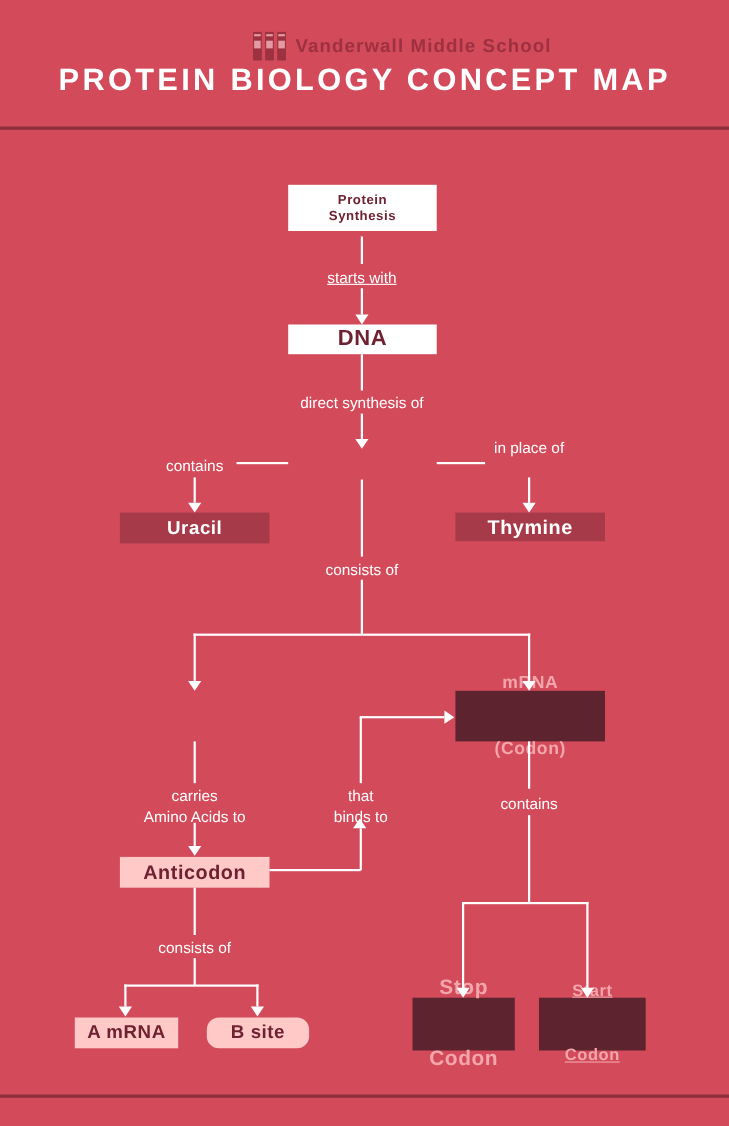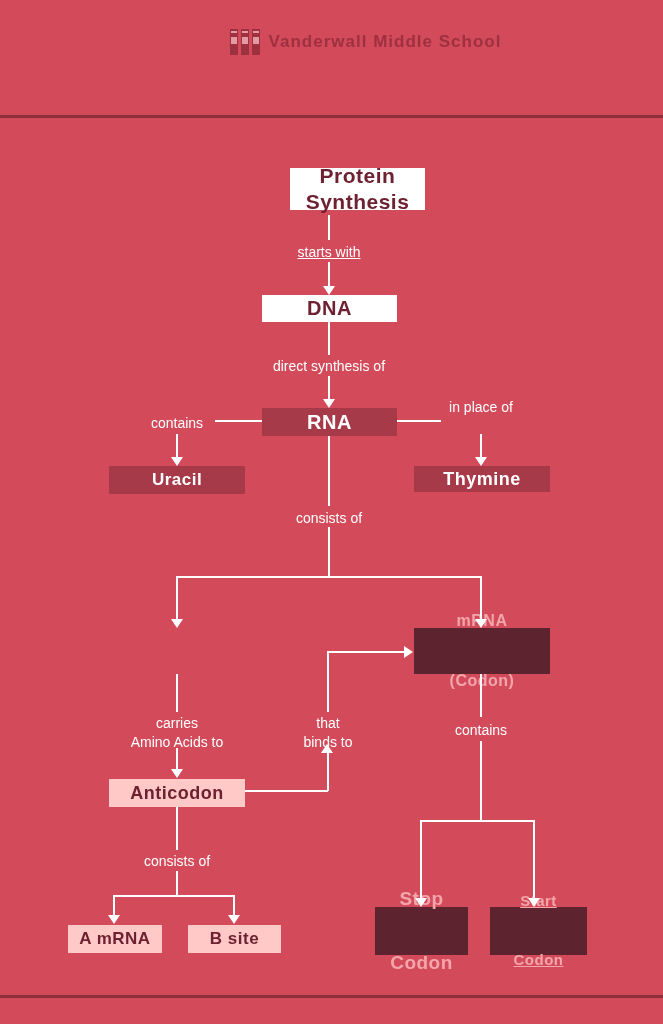--- a/index.html
+++ b/index.html
@@ -63,35 +63,33 @@
 <div class="canvas">
 
   <div class="logo-row">
     <span class="books-icon">
       <span class="book"></span>
       <span class="book"></span>
       <span class="book"></span>
     </span>
     <span class="school-name">Vanderwall Middle School</span>
   </div>
+  <div class="page-title">PROTEIN BIOLOGY CONCEPT MAP</div>
   <div class="divider top"></div>
   <div class="divider bottom"></div>
 
-  <div class="node white" style="left:262px;top:168px;width:135px;height:42px;font-size:21px;margin-left:28px;">
+  <div class="node white" style="left:262px;top:168px;width:135px;height:42px;font-size:12px;">
     <span>Protein</span>
     <span>Synthesis</span>
   </div>
 
   <div class="node white" style="left:262px;top:295px;width:135px;height:27px;font-size:20px;">
     <span>DNA</span>
   </div>
 
-  <div class="node mid" style="left:262px;top:408px;width:135px;height:28px;font-size:20px;">
-    <span>RNA</span>
-  </div>
 
   <div class="node mid" style="left:109px;top:466px;width:136px;height:28px;font-size:17px;">
     <span>Uracil</span>
   </div>
 
   <div class="node mid" style="left:414px;top:466px;width:136px;height:26px;font-size:18px;">
     <span>Thymine</span>
   </div>
 
 
@@ -101,21 +99,21 @@
   </div>
 
   <div class="node pink" style="left:109px;top:779px;width:136px;height:28px;font-size:18px;">
     <span>Anticodon</span>
   </div>
 
   <div class="node pink" style="left:68px;top:925px;width:94px;height:28px;font-size:17px;">
     <span>A mRNA</span>
   </div>
 
-  <div class="node pink" style="left:188px;top:925px;width:93px;height:28px;font-size:17px;">
+  <div class="node pink" style="left:188px;top:925px;width:93px;height:28px;font-size:17px;border-radius:11px;">
     <span>B site</span>
   </div>
 
   <div class="node dark" style="left:375px;top:907px;width:93px;height:48px;font-size:19px;">
     <span>Stop</span>
     <span>Codon</span>
   </div>
 
   <div class="node dark" style="left:490px;top:907px;width:97px;height:48px;font-size:15px;text-decoration:underline;">
     <span>Start</span>

